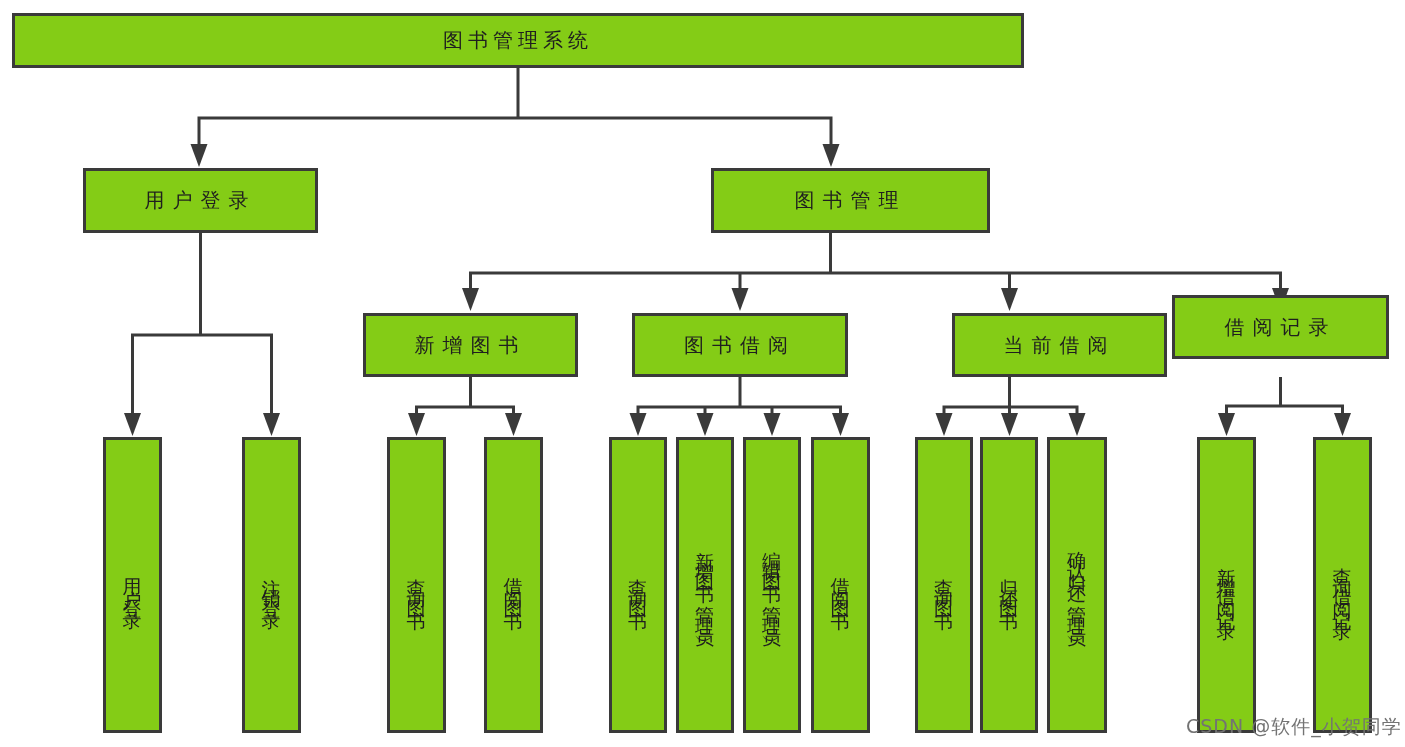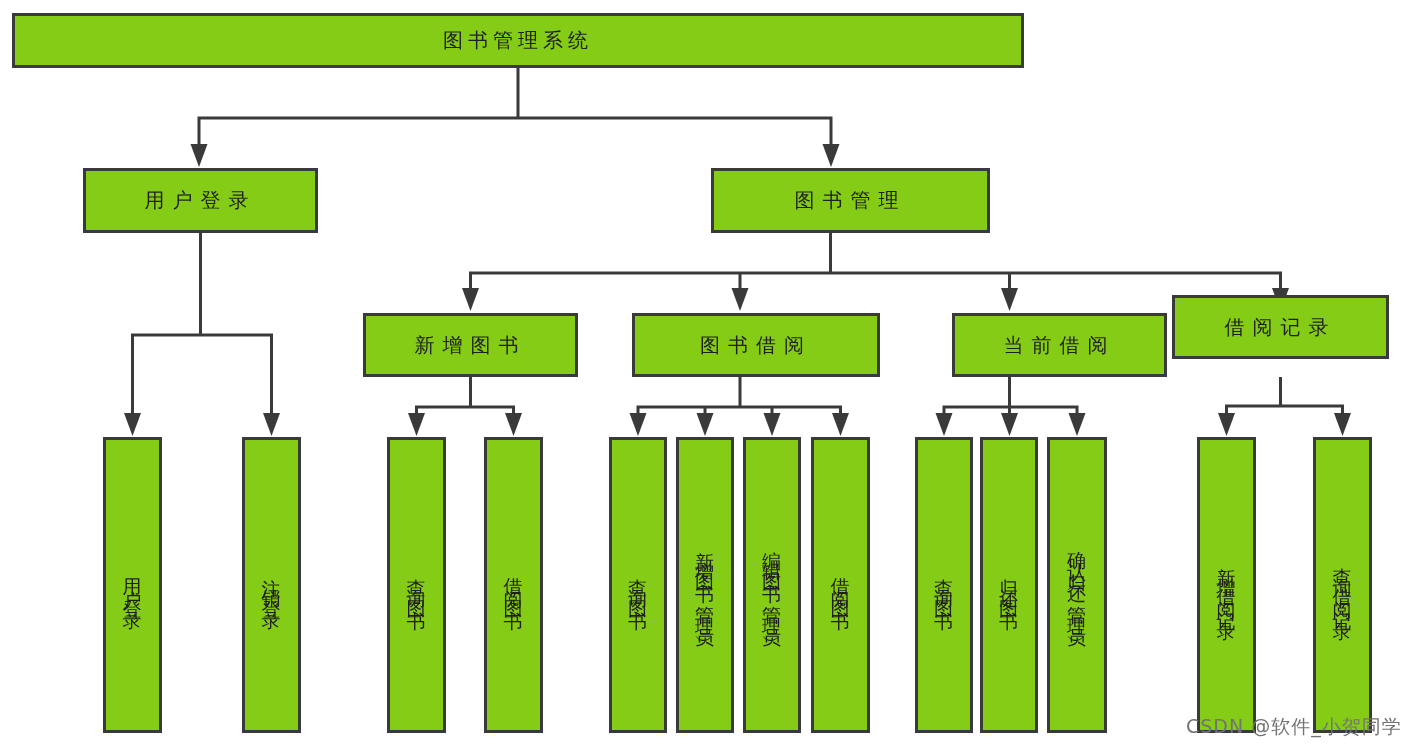--- a/index.html
+++ b/index.html
@@ -106,21 +106,21 @@
   <div class="box" style="left:83px; top:168px; width:235px; height:65px;">
     <span class="hlabel">用户登录</span>
   </div>
   <div class="box" style="left:711px; top:168px; width:279px; height:65px;">
     <span class="hlabel">图书管理</span>
   </div>
 
   <div class="box" style="left:363px; top:313px; width:215px; height:64px;">
     <span class="hlabel">新增图书</span>
   </div>
-  <div class="box" style="left:632px; top:313px; width:248px; height:64px;">
+  <div class="box" style="left:632px; top:313px; width:216px; height:64px;">
     <span class="hlabel">图书借阅</span>
   </div>
   <div class="box" style="left:952px; top:313px; width:215px; height:64px;">
     <span class="hlabel">当前借阅</span>
   </div>
   <div class="box" style="left:1172px; top:295px; width:217px; height:64px;justify-content:center;">
     <span class="hlabel">借阅记录</span>
   </div>
 
   <div class="box" style="left:103px; top:437px; width:59px; height:296px;">

